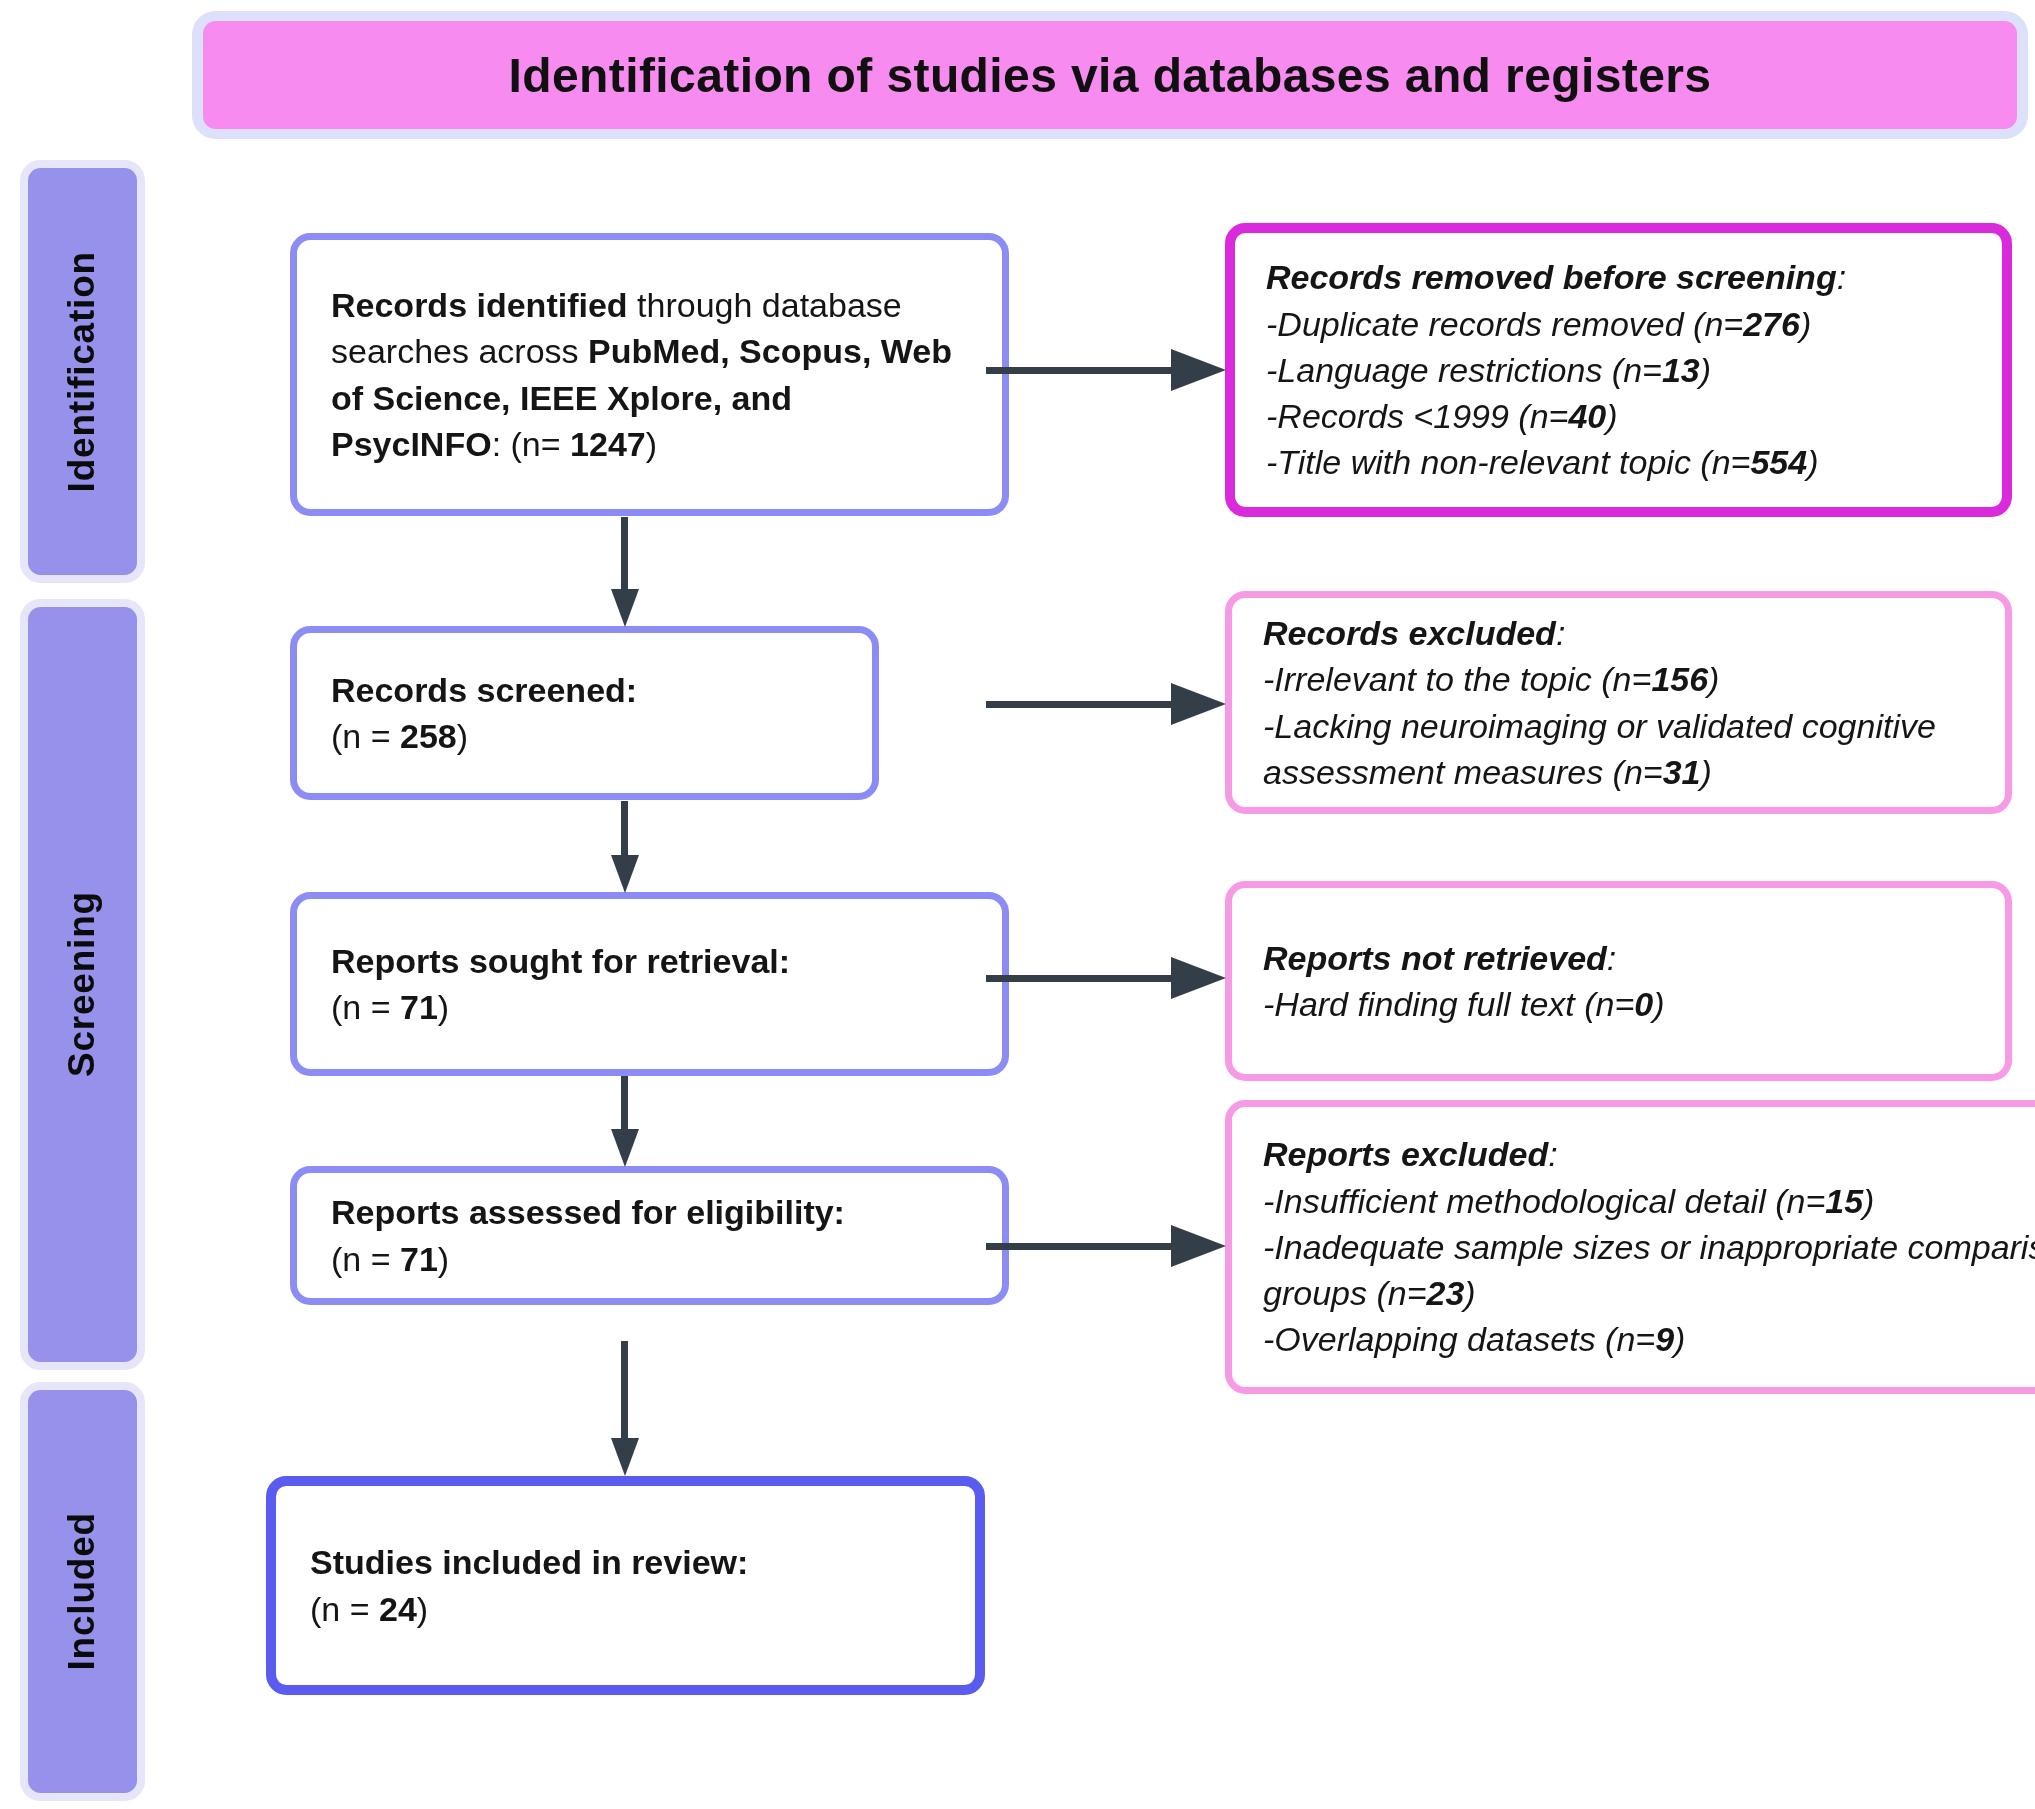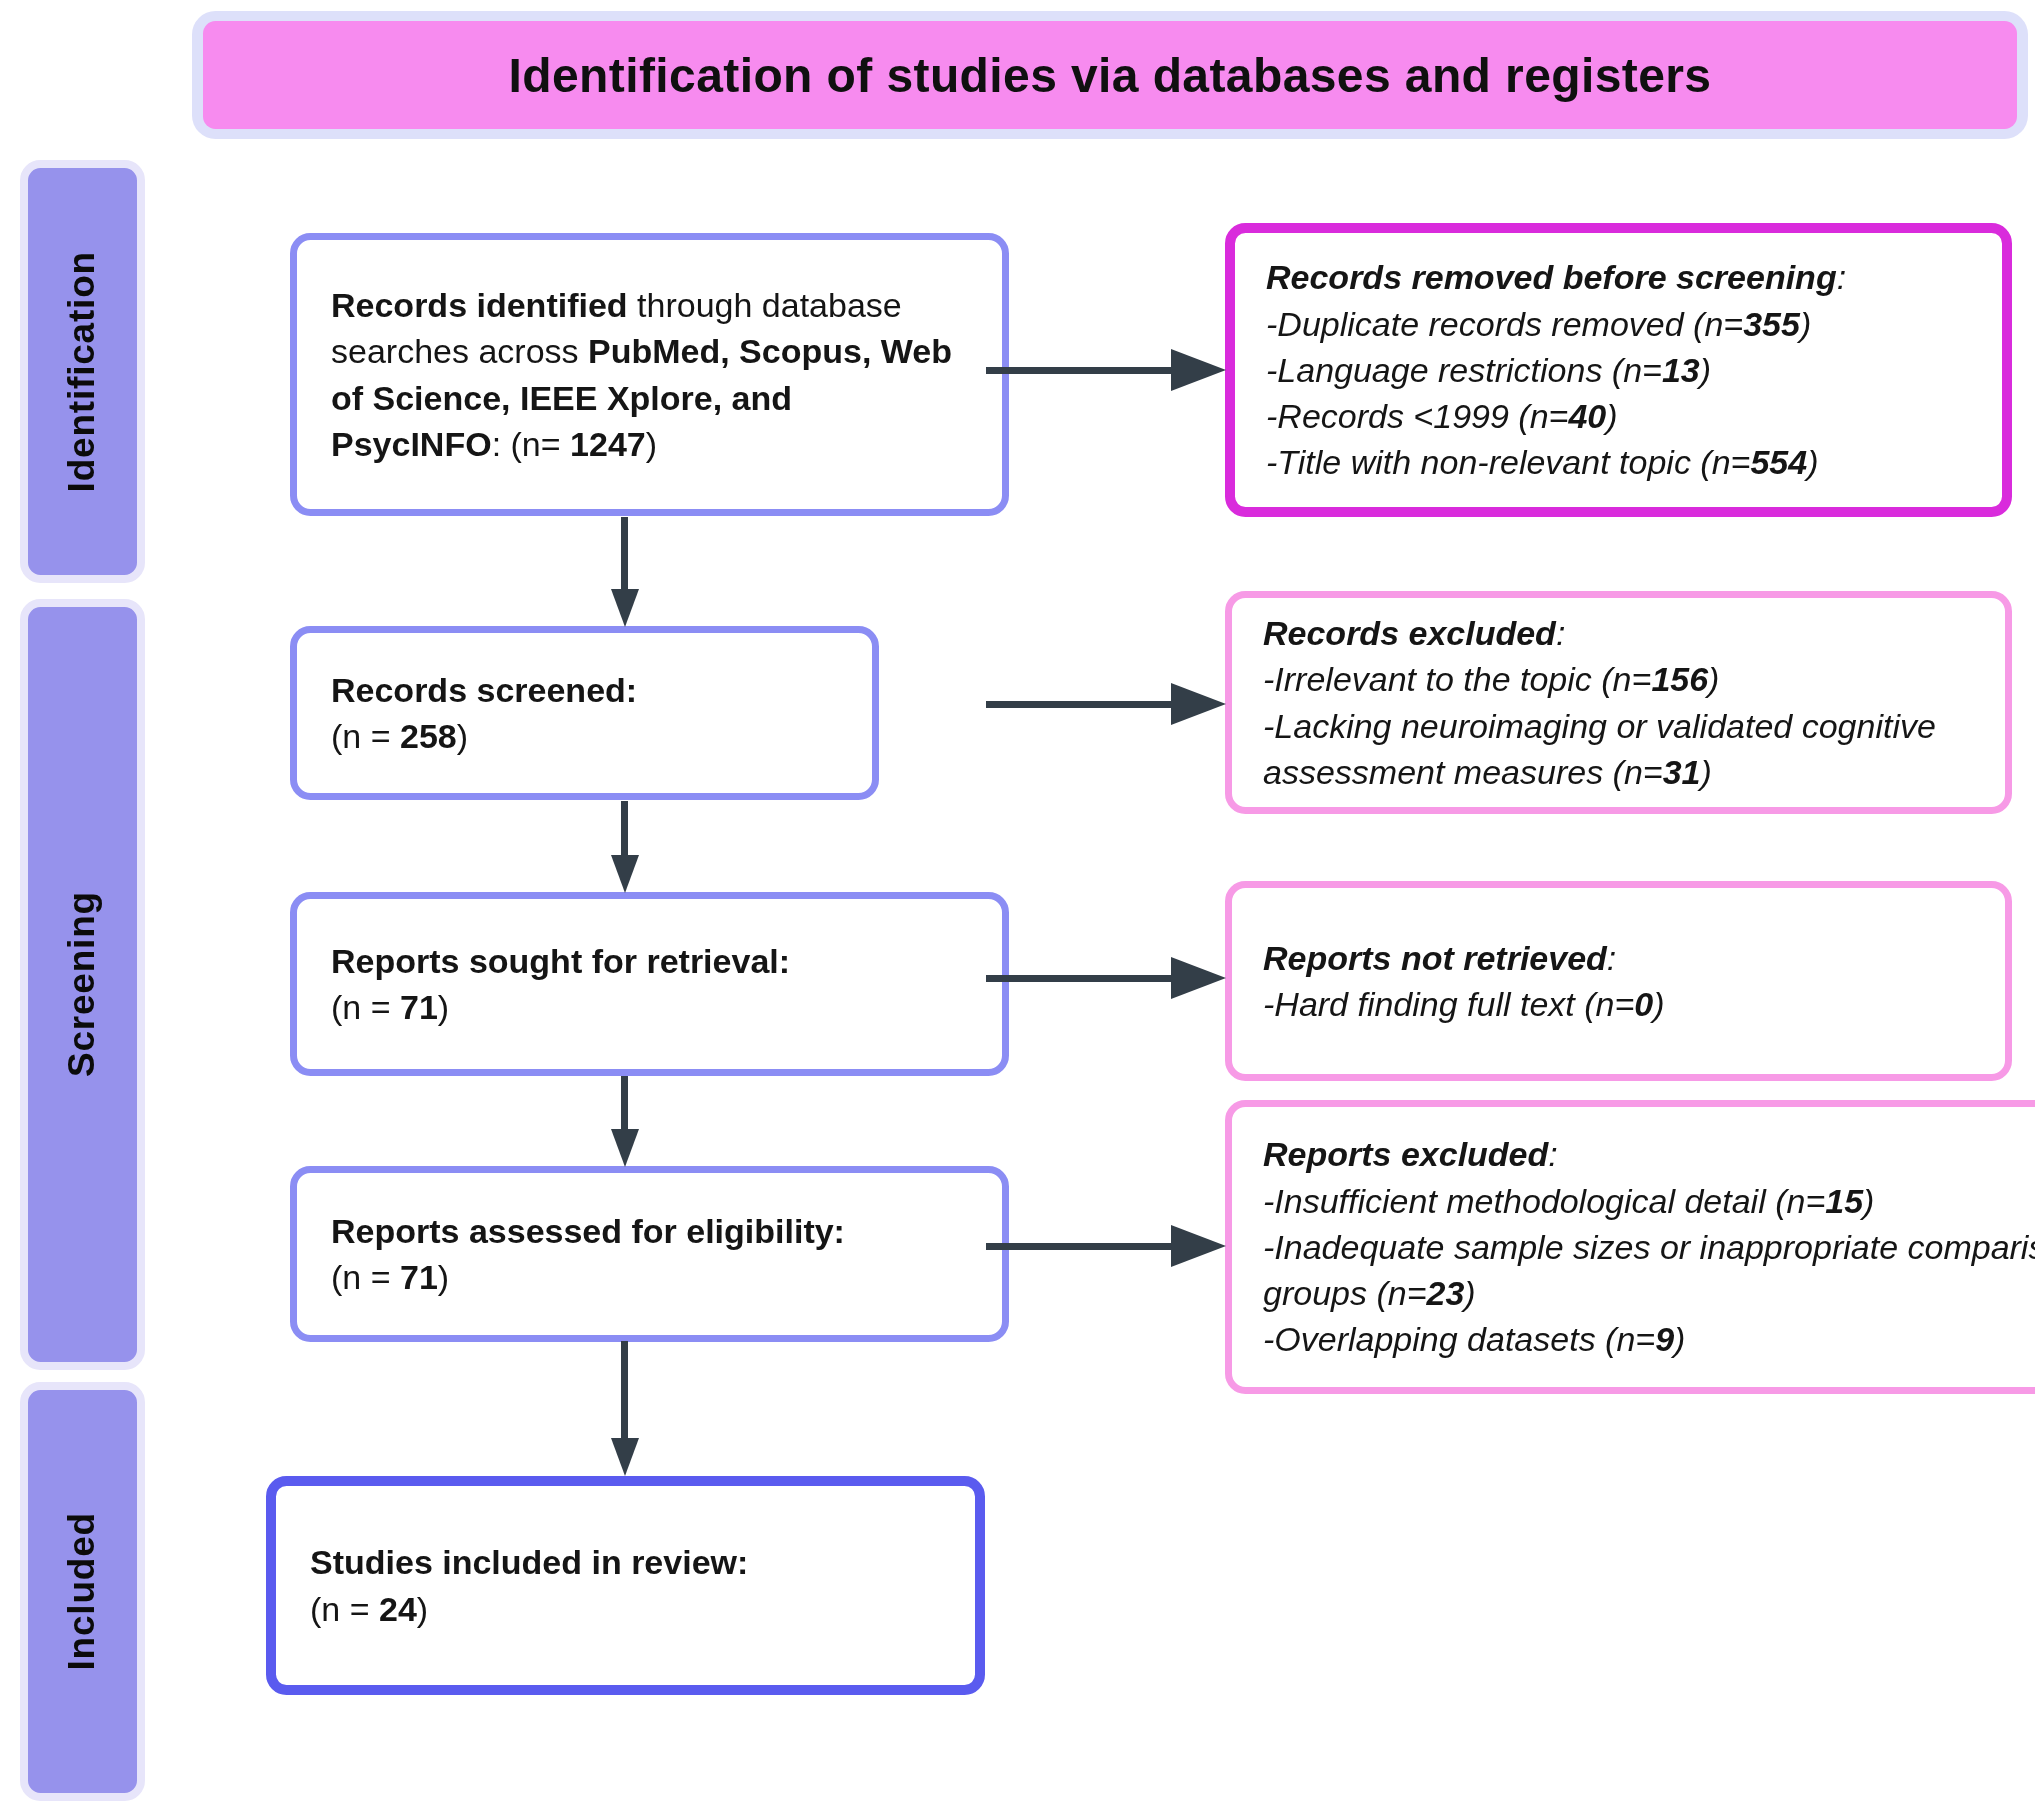--- a/index.html
+++ b/index.html
@@ -95,33 +95,33 @@
   <div class="box main-box" style="left:266px; top:626px; width:589px; height:174px;">
     <div class="rich"><span class="b">Records screened:</span><span>
 (n = </span><span class="b">258</span><span>)</span></div>
   </div>
 
   <div class="box main-box" style="left:266px; top:892px; width:719px; height:184px;">
     <div class="rich"><span class="b">Reports sought for retrieval:</span><span>
 (n = </span><span class="b">71</span><span>)</span></div>
   </div>
 
-  <div class="box main-box" style="left:266px; top:1166px; width:719px; height:176px;">
+  <div class="box main-box" style="left:266px; top:1166px; width:719px; height:139px;">
     <div class="rich"><span class="b">Reports assessed for eligibility:</span><span>
 (n = </span><span class="b">71</span><span>)</span></div>
   </div>
 
   <div class="box final-box" style="left:266px; top:1476px; width:719px; height:219px; padding:19px 34px;">
     <div class="rich"><span class="b">Studies included in review:</span><span>
 (n = </span><span class="b">24</span><span>)</span></div>
   </div>
 
   <div class="box side-box side-strong" style="left:1225px; top:223px; width:787px; height:294px;">
     <div class="rich"><span class="b">Records removed before screening</span><span>:
--Duplicate records removed (n=</span><span class="b">355</span><span>)
+-Duplicate records removed (n=</span><span class="b">276</span><span>)
 -Language restrictions (n=</span><span class="b">13</span><span>)
 -Records &lt;1999 (n=</span><span class="b">40</span><span>)
 -Title with non-relevant topic (n=</span><span class="b">554</span><span>)</span></div>
   </div>
 
   <div class="box side-box side-light" style="left:1225px; top:591px; width:787px; height:223px;">
     <div class="rich"><span class="b">Records excluded</span><span>:
 -Irrelevant to the topic (n=</span><span class="b">156</span><span>)
 -Lacking neuroimaging or validated cognitive assessment measures (n=</span><span class="b">31</span><span>)</span></div>
   </div>

